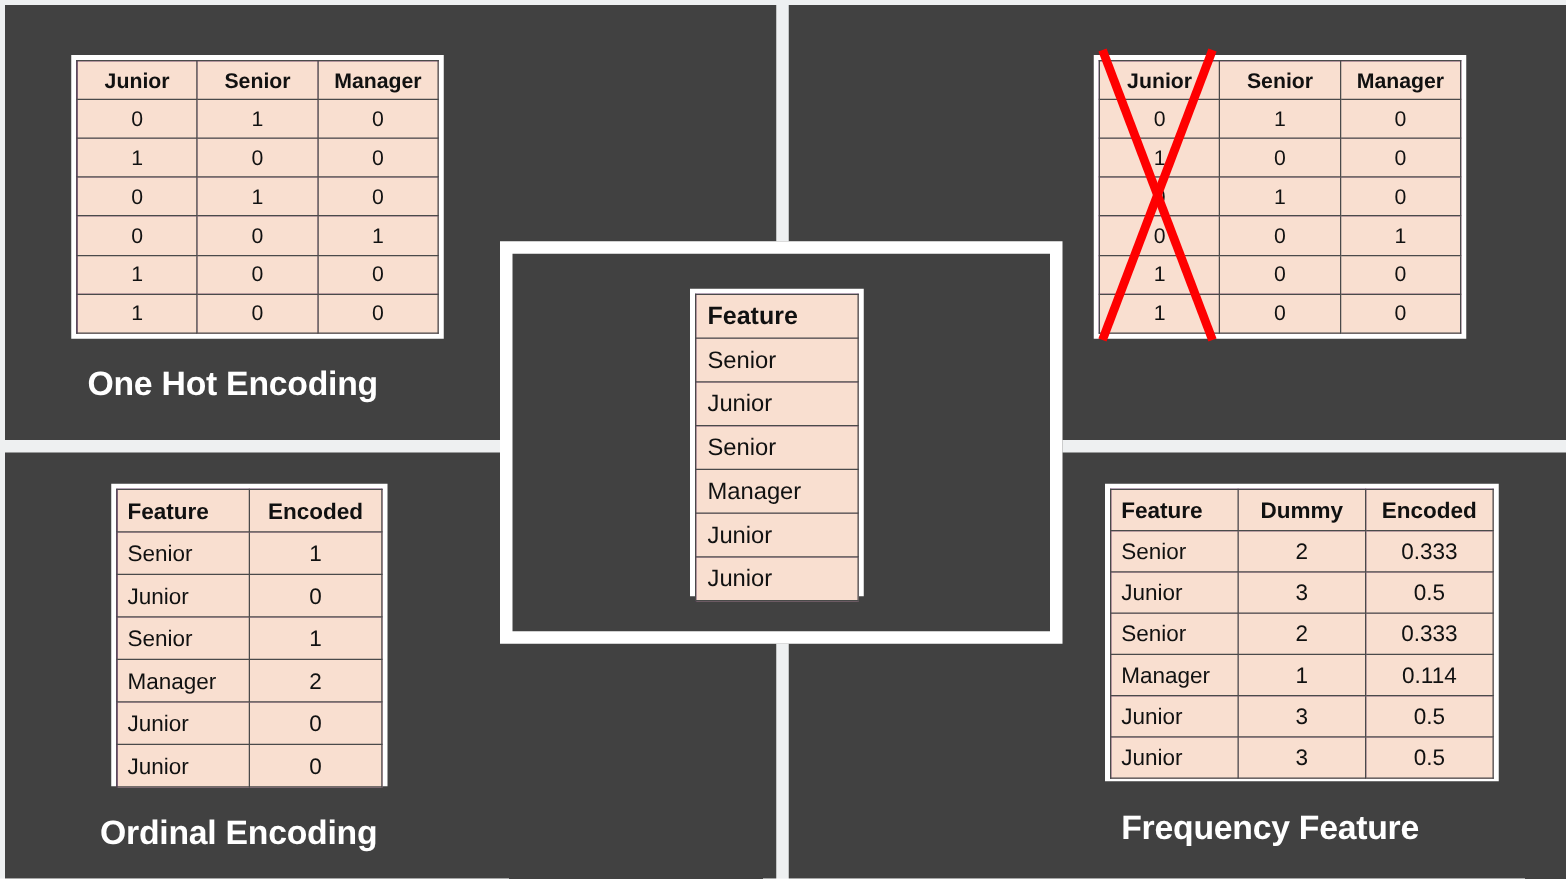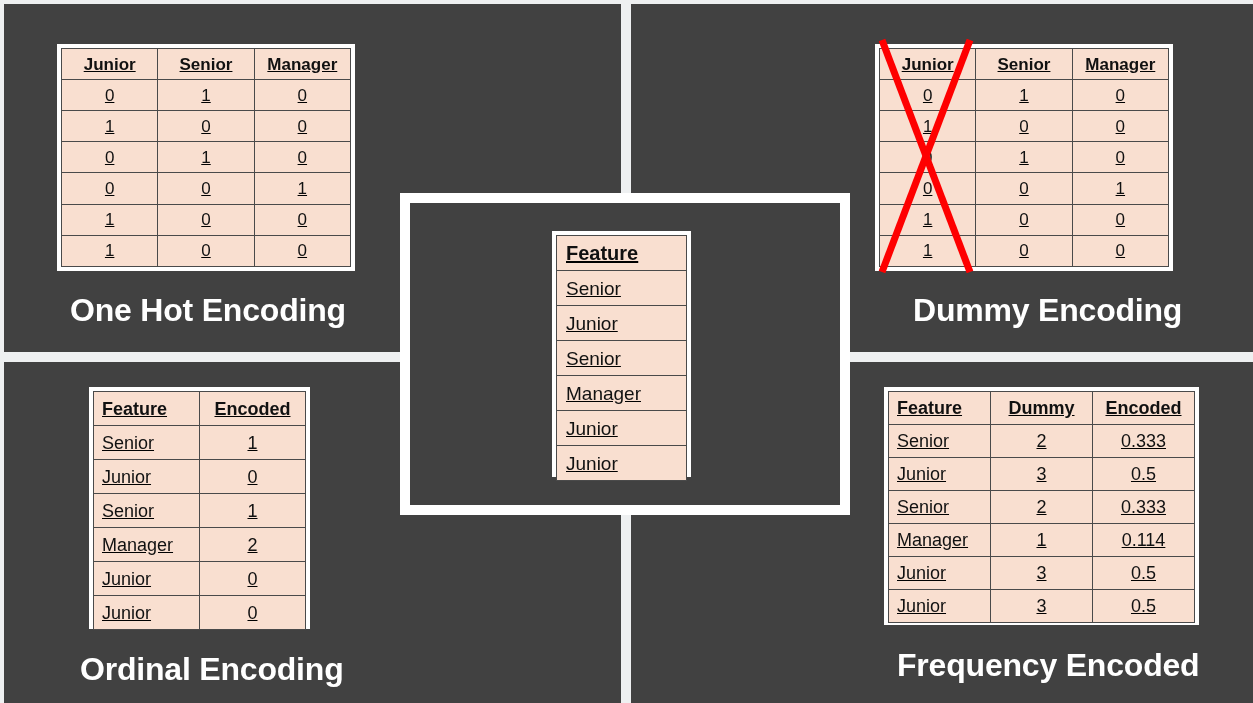--- a/index.html
+++ b/index.html
@@ -35,21 +35,21 @@
     height: 322px;
     background: #414141;
     border: 10px solid #ffffff;
     box-sizing: border-box;
   }
 
   
   .caption {
     position: absolute;
     color: #ffffff;
-    font-size: 32px;
+    font-size: 27px;
     font-weight: bold;
     letter-spacing: -0.2px;
     white-space: nowrap;
   }
   #caption-tl { left: 70px;  top: 292px; }
   #caption-tr { left: 913px; top: 292px; }
   #caption-bl { left: 80px;  top: 651px; }
   #caption-br { left: 897px; top: 647px; }
 
   
@@ -58,21 +58,20 @@
     background: #ffffff;
     padding: 4px;
     box-sizing: border-box;
   }
   table.enc {
     border-collapse: collapse;
     width: 100%;
     height: 100%;
     background: #701a75;
     table-layout: fixed;
-    text-decoration: underline;
   }
   table.enc th,
   table.enc td {
     border: 1px solid #4a4a4a;
     background: #f9dfd0;
     color: #111111;
     font-size: 17px;
     text-align: center;
     padding: 0;
     line-height: 1;
@@ -226,21 +225,20 @@
         </tr>
       </tbody>
     </table>
   </div>
 
   <svg id="cross-overlay" viewBox="0 0 100 240">
     <line x1="6" y1="4" x2="94" y2="236"></line>
     <line x1="94" y1="4" x2="6" y2="236"></line>
   </svg>
 
-  <div id="caption-tr" class="caption">Dummy Encoding</div>
 
   <div id="tbl-ordinal" class="tbl-frame">
     <table class="enc">
       <thead>
         <tr>
           <th class="lbl">Feature</th>
           <th>Encoded</th>
         </tr>
       </thead>
       <tbody>
@@ -309,21 +307,21 @@
           <td>0.5</td>
         </tr>
         <tr>
           <td class="lbl">Junior</td>
           <td>3</td>
           <td>0.5</td>
         </tr>
       </tbody>
     </table>
   </div>
-  <div id="caption-br" class="caption">Frequency Encoded</div>
+  <div id="caption-br" class="caption">Frequency Feature</div>
 
   <div id="panel-center"></div>
   <div id="tbl-feature" class="tbl-frame">
     <table class="enc">
       <thead>
         <tr>
           <th>Feature</th>
         </tr>
       </thead>
       <tbody>

